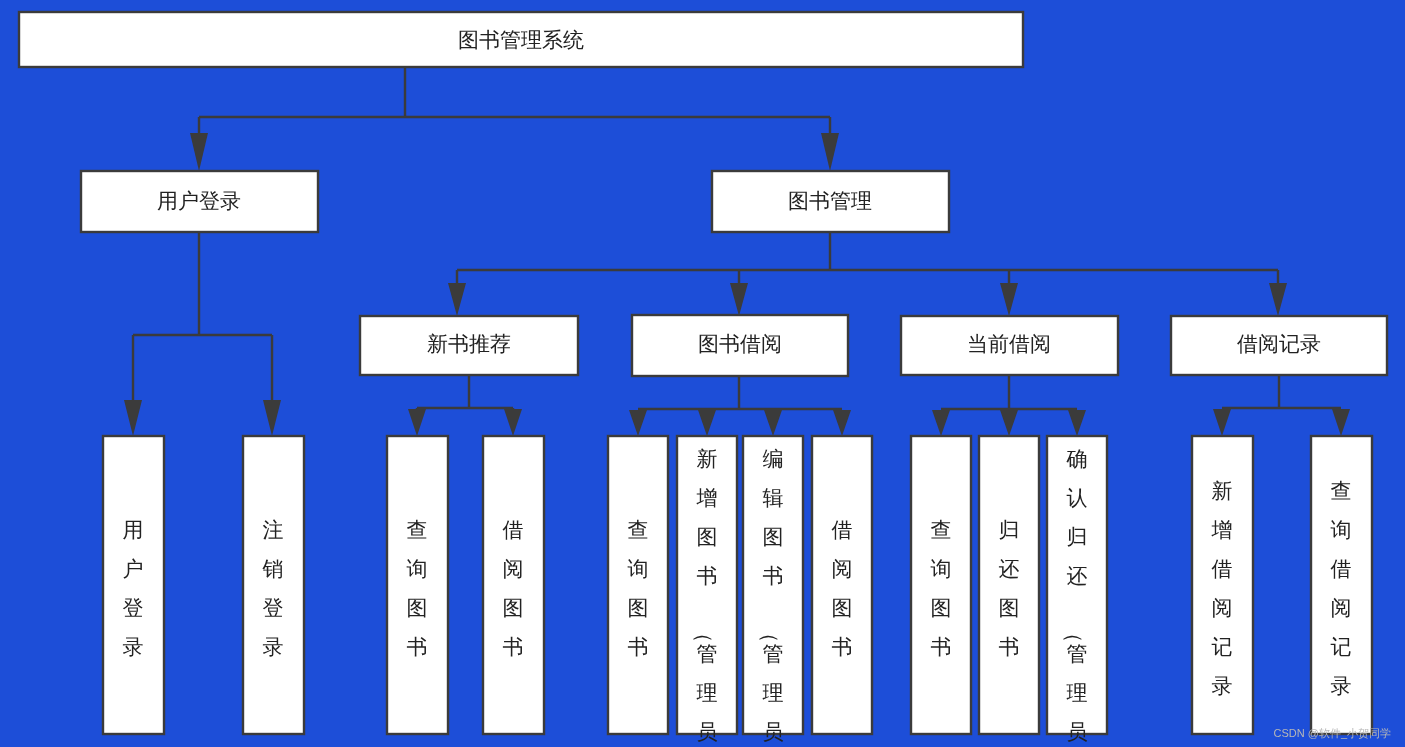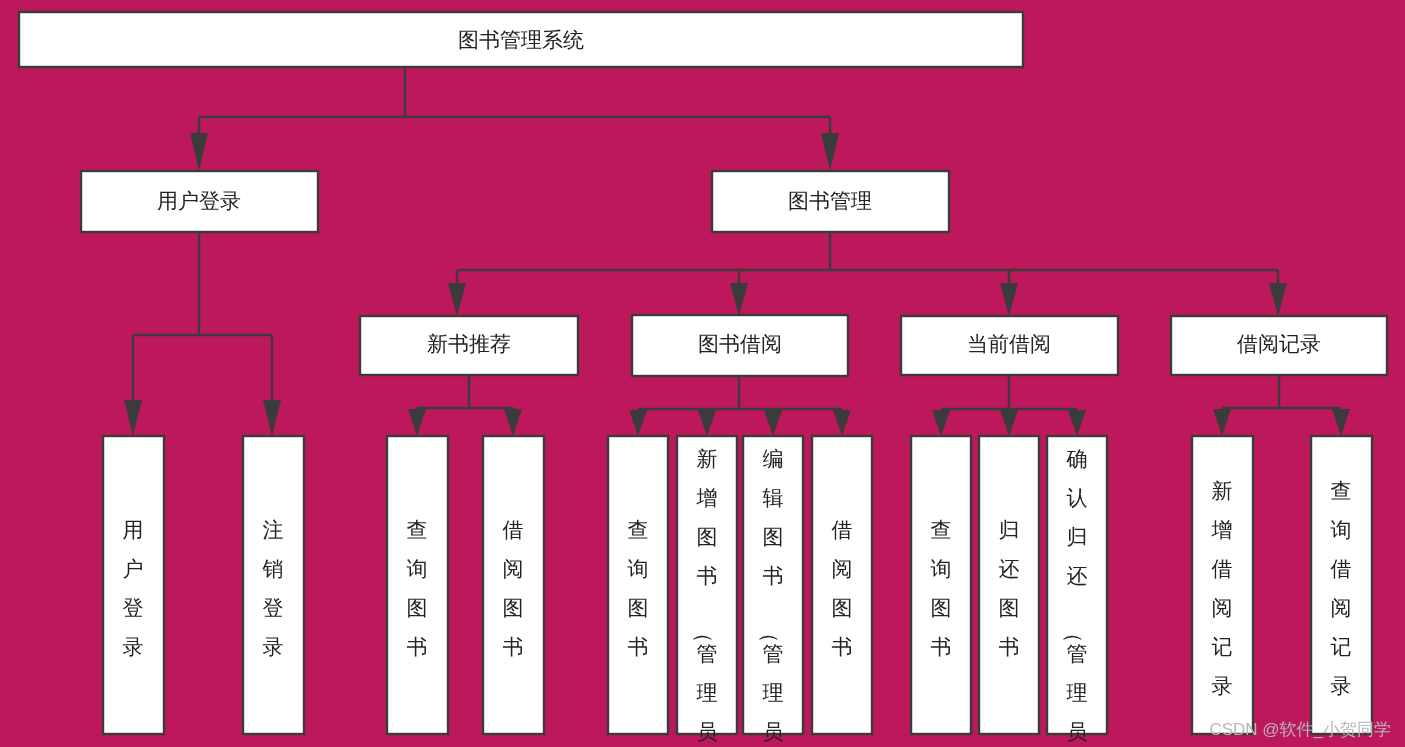--- a/index.html
+++ b/index.html
@@ -11,21 +11,21 @@
   body {
     width: 1405px;
     height: 747px;
     font-family: "Liberation Sans", "DejaVu Sans", sans-serif;
     overflow: hidden;
   }
   #diagram-root {
     position: relative;
     width: 1405px;
     height: 747px;
-    background: #be185d;
+    background: #1d4ed8;
   }
   svg.diagram-canvas {
     position: absolute;
     top: 0;
     left: 0;
     width: 1405px;
     height: 747px;
     display: block;
   }
   .node-box {
@@ -54,21 +54,21 @@
     font-family: "Liberation Sans", "DejaVu Sans", sans-serif;
     font-size: 21px;
     fill: #222222;
     text-anchor: middle;
   }
   .watermark-text {
     position: absolute;
     right: 14px;
     bottom: 6px;
     font-family: "Liberation Sans", "DejaVu Sans", sans-serif;
-    font-size: 17px;
+    font-size: 11px;
     color: #b7b7b7;
     white-space: nowrap;
     user-select: none;
   }
 </style>
 </head>
 <body>
 
 <div id="diagram-root">
 

